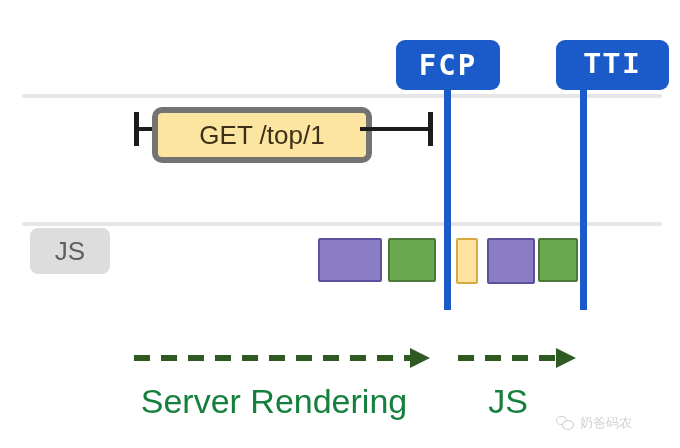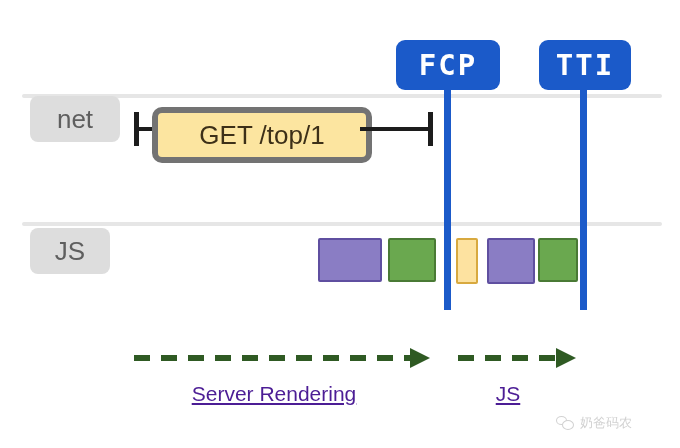--- a/index.html
+++ b/index.html
@@ -107,25 +107,24 @@
   .phase-head {
     position: absolute;
     width: 0;
     height: 0;
     border-top: 10px solid transparent;
     border-bottom: 10px solid transparent;
     border-left: 20px solid #2f5a23;
   }
   .phase-caption {
     position: absolute;
-    color: #4c1d95;
-    font-size: 21px;
+    color: #15803d;
+    font-size: 34px;
     text-align: center;
     white-space: nowrap;
-    text-decoration: underline;
   }
 
   
   .watermark {
     position: absolute;
     display: flex;
     align-items: center;
     gap: 6px;
     opacity: 0.45;
     justify-content: flex-end;
@@ -151,42 +150,41 @@
   .wechat-glyph .b2 { width: 10px; height: 8px; left: 6px; top: 4px; background:#ffffff; }
 </style>
 </head>
 <body>
 
 <div id="diagram">
 
   <div class="lane-rule" style="top:94px; width:640px;"></div>
   <div class="lane-rule" style="top:222px; width:640px;"></div>
 
-  <div class="lane-label" style="left:30px; top:96px; width:90px;">net</div>
   <div class="lane-label" style="left:30px; top:228px; width:80px;">JS</div>
 
   <div class="whisker" style="left:134px; top:112px; height:34px;"></div>
   <div class="whisker-line" style="left:136px; top:127px; width:18px;"></div>
 
   <div class="request-box" style="left:152px; top:107px; width:208px; height:44px;">GET /top/1</div>
 
   <div class="whisker-line" style="left:360px; top:127px; width:72px;"></div>
   <div class="whisker" style="left:428px; top:112px; height:34px;"></div>
 
   <div class="task purple" style="left:318px; top:238px; width:64px; height:44px;"></div>
   <div class="task green" style="left:388px; top:238px; width:48px; height:44px;"></div>
   <div class="task yellow" style="left:456px; top:238px; width:22px; height:46px;"></div>
   <div class="task purple" style="left:487px; top:238px; width:48px; height:46px;"></div>
   <div class="task green" style="left:538px; top:238px; width:40px; height:44px;"></div>
 
   <div class="marker-line" style="left:444px; top:60px; height:250px;"></div>
   <div class="marker-line" style="left:580px; top:60px; height:250px;"></div>
 
   <div class="marker-pill" style="left:396px; top:28px; width:104px;">FCP</div>
-  <div class="marker-pill" style="left:539px; top:28px; width:92px;">TTI</div>
+  <div class="marker-pill" style="left:556px; top:28px; width:113px;font-family:Liberation Mono, monospace;">TTI</div>
 
   <div class="phase-arrow" style="left:134px; top:355px; width:278px;"></div>
   <div class="phase-head" style="left:410px; top:348px;"></div>
   <div class="phase-caption" style="left:124px; top:382px; width:300px;">Server Rendering</div>
 
   <div class="phase-arrow" style="left:458px; top:355px; width:100px;"></div>
   <div class="phase-head" style="left:556px; top:348px;"></div>
   <div class="phase-caption" style="left:438px; top:382px; width:140px;">JS</div>
 
   <div class="watermark" style="left:556px; top:414px;">

